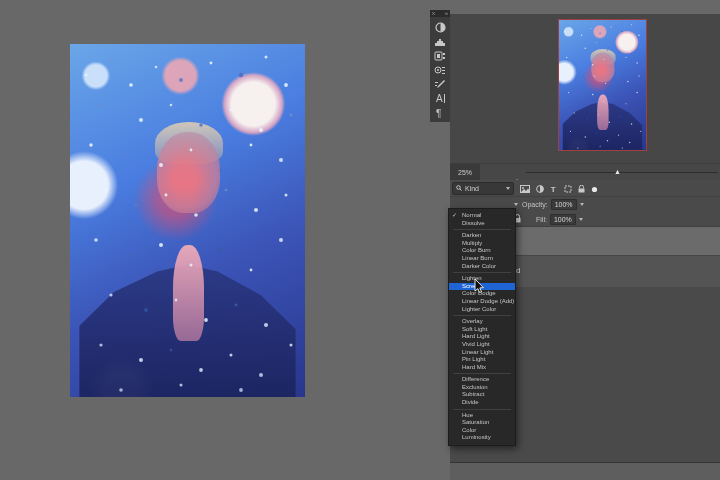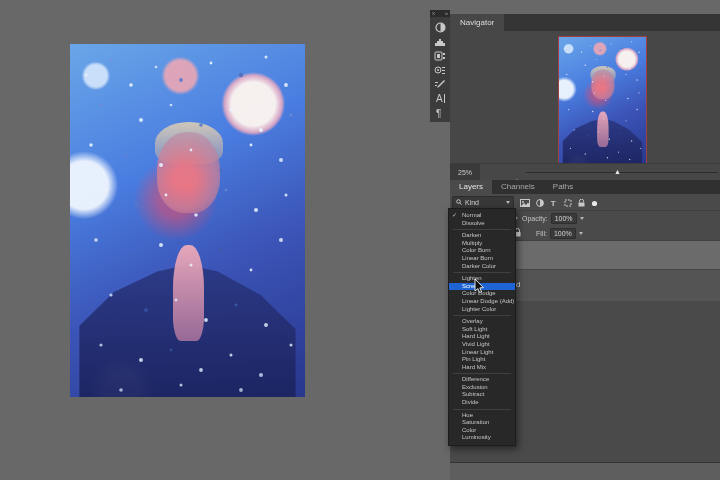--- a/index.html
+++ b/index.html
@@ -176,23 +176,20 @@
       </span>
     <span>
         <svg width="10" height="11">
           <text x="1" y="9" font-size="10" fill="#c8c8c8" font-family="Liberation Sans">¶</text>
         </svg>
       </span>
   </div>
 </div>
 
 <div class="navigator">
-  <div class="nav-tabbar">
-    <div class="nav-tab">Navigator</div>
-  </div>
   <div class="nav-body">
     <div class="nav-thumb">
       <div class="thumb-scale">
         <div class="photo-art">
           <div class="pa-body"></div>
           <div class="pa-hair"></div>
           <div class="pa-head"></div>
           <div class="pa-hands"></div>
           <div class="pa-drops"></div>
         </div>
@@ -205,25 +202,20 @@
       <span class="mtn-small"><svg width="8" height="6">
             <path d="M0 6 L3 2 5 4.5 6.5 3 8 6 Z" fill="#b5b5b5"></path>
           </svg></span>
       <div class="slider-line"></div>
       <span class="slider-thumb">▲</span>
     </div>
   </div>
 </div>
 
 <div class="layers">
-  <div class="lay-tabbar">
-    <div class="lay-tab active">Layers</div>
-    <div class="lay-tab">Channels</div>
-    <div class="lay-tab">Paths</div>
-  </div>
   <div class="filter-row">
     <div class="kind-combo">
       <span><svg width="6" height="6">
             <circle cx="2.5" cy="2.5" r="1.8" fill="none" stroke="#cfcfcf" stroke-width="0.9"></circle>
             <line x1="3.8" y1="3.8" x2="5.5" y2="5.5" stroke="#cfcfcf" stroke-width="0.9"></line>
           </svg></span>
       <span>Kind</span>
       <span class="chev"></span>
     </div>
     <div class="filter-icons">

